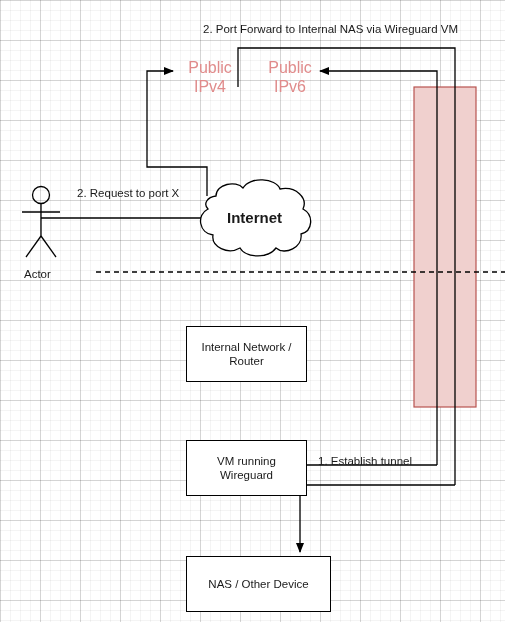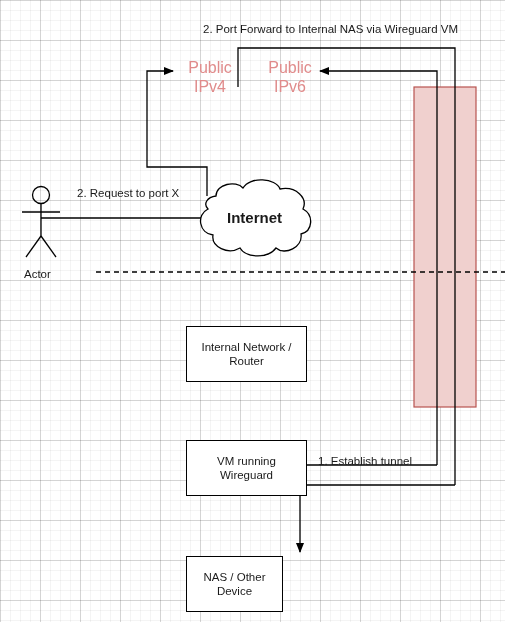--- a/index.html
+++ b/index.html
@@ -143,15 +143,15 @@
 
 
   <div class="node-box" style="left:186px; top:440px; width:121px; height:56px;">VM running
 Wireguard</div>
 
   <div class="node-box" style="left:186px; top:326px; width:121px; height:56px;">Internal Network /
 Router</div>
 
   <div class="label-text" style="left:318px; top:446px;margin-top:8px;">1. Establish tunnel</div>
 
-  <div class="node-box" style="left:186px; top:556px; width:97px; height:56px;">NAS / Other Device</div>
+  <div class="node-box" style="left:186px; top:556px; width:145px; height:56px;">NAS / Other Device</div>
 
 </div>
 
 </body></html>

